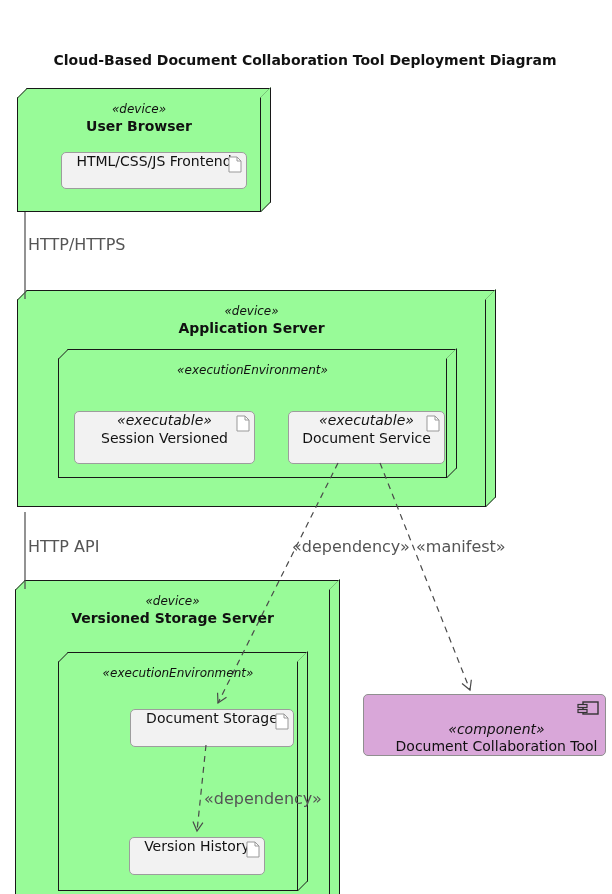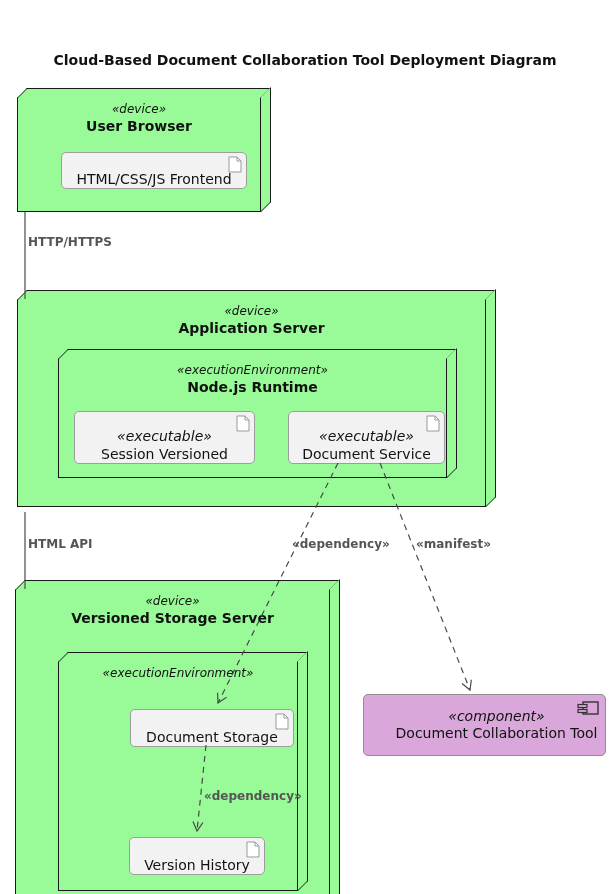--- a/index.html
+++ b/index.html
@@ -41,43 +41,43 @@
   .node-name{
     position:absolute;left:0;right:0;top:20px;text-align:center;
     font-weight:bold;font-size:14px;white-space:nowrap;
   }
   
   .artifact{
     position:absolute;
     background:var(--artifact-fill,#F2F2F2);
     border:1px solid var(--artifact-border,#9d9d9d);
     border-radius:5px;box-sizing:border-box;
-    display:flex;flex-direction:column;align-items:center;justify-content:flex-end;
+    display:flex;flex-direction:column;align-items:center;justify-content:flex-start;
     font-size:14px;line-height:1.25;white-space:nowrap;
   }
   .artifact .stereo{font-style:italic;}
   .file-icon{position:absolute;top:3px;right:4px;width:14px;height:17px;}
   
   .component{
     position:absolute;
     background:var(--component-fill,#D9A7D9);
     border:1px solid var(--component-border,#8f8f8f);
     border-radius:5px;box-sizing:border-box;
-    display:flex;flex-direction:column;align-items:center;justify-content:center;
+    display:flex;flex-direction:column;align-items:center;justify-content:flex-end;
     font-size:14px;line-height:1.2;white-space:nowrap;padding-left:24px;
   }
   .component .stereo{font-style:italic;}
   .component-icon{position:absolute;top:5px;right:5px;width:24px;height:16px;}
   
   .edges{position:absolute;left:0;top:0;pointer-events:none;z-index:10;}
   .edges path{fill:none;stroke:var(--edge-color,#4a4a4a);stroke-width:1.2;}
   .edges path.dashed{stroke-dasharray:6 5;}
   .edge-label{
-    position:absolute;font-size:12px;color:var(--edge-label-color,#555555);
-    white-space:nowrap;z-index:11;font-weight:bold;
+    position:absolute;font-size:16px;color:var(--edge-label-color,#555555);
+    white-space:nowrap;z-index:11;
   }
 </style>
 </head>
 <body>
 
 <div class="stage">
 
   <div class="diagram-title">Cloud-Based Document Collaboration Tool Deployment Diagram</div>
 
   <div class="node3d" style="left:17px;top:53px;width:244px;height:115px;">
@@ -97,21 +97,20 @@
   <div class="node3d" style="left:17px;top:255px;width:469px;height:208px;">
     <div class="face-top"></div>
     <div class="face-right"></div>
     <div class="node-stereo">«device»</div>
     <div class="node-name">Application Server</div>
 
     <div class="node3d" style="left:40px;top:58px;width:389px;height:120px;">
       <div class="face-top"></div>
       <div class="face-right"></div>
       <div class="node-stereo">«executionEnvironment»</div>
-      <div class="node-name">Node.js Runtime</div>
 
       <div class="artifact" style="left:15px;top:52px;width:181px;height:53px;">
         <span class="stereo">«executable»</span>
         <span>Session Versioned</span>
         <svg class="file-icon" viewBox="0 0 14 17">
           <path d="M1 1 L9 1 L13 5 L13 16 L1 16 Z" fill="#ffffff" stroke="#999999"></path>
           <path d="M9 1 L9 5 L13 5" fill="none" stroke="#999999"></path>
         </svg>
       </div>
 
@@ -172,18 +171,18 @@
       </marker>
     </defs>
     <path class="solid" d="M25,168 L25,255"></path>
     <path class="solid" d="M25,468 L25,545"></path>
     <path class="dashed" d="M338,419 L218,659" marker-end="url(#arrowhead)"></path>
     <path class="dashed" d="M380,419 L470,646" marker-end="url(#arrowhead)"></path>
     <path class="dashed" d="M206,701 L197,787" marker-end="url(#arrowhead)"></path>
   </svg>
 
   <div class="edge-label" style="left:28px;top:191px;">HTTP/HTTPS</div>
-  <div class="edge-label" style="left:28px;top:493px;">HTML API</div>
+  <div class="edge-label" style="left:28px;top:493px;">HTTP API</div>
   <div class="edge-label" style="left:292px;top:493px;">«dependency»</div>
   <div class="edge-label" style="left:416px;top:493px;">«manifest»</div>
   <div class="edge-label" style="left:204px;top:745px;">«dependency»</div>
 
 </div>
 
 </body></html>

